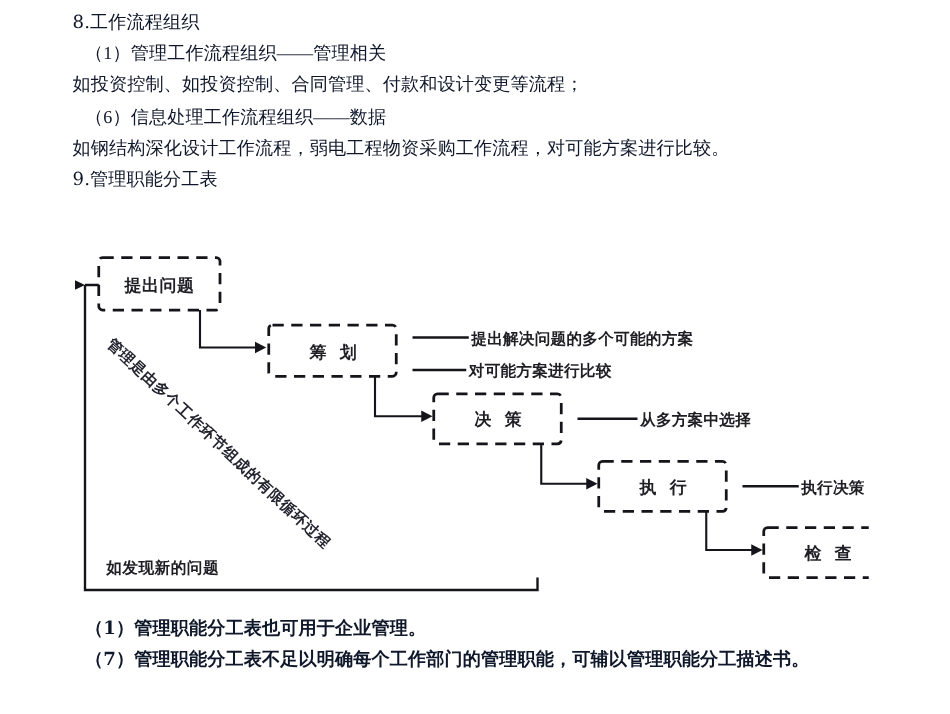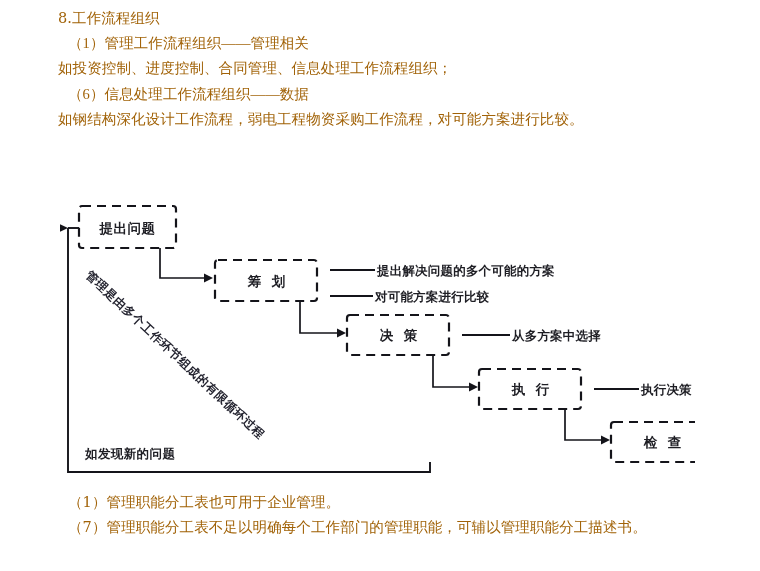--- a/index.html
+++ b/index.html
@@ -26,37 +26,38 @@
   
   .text-block {
     position: absolute;
     left: 58px;
     top: 6px;
     width: 690px;
   }
   .line {
     font-size: 14.5px;
     line-height: 25.2px;
-    color: #a16207;
+    color: #0f172a;
     white-space: nowrap;
     letter-spacing: 0.1px;
   }
   .line.indent {
     padding-left: 10px;
     font-family: Liberation Serif, serif;
   }
 
   .text-block-bottom {
     position: absolute;
     left: 58px;
     top: 490px;
     width: 690px;
   }
   .text-block-bottom .line {
     padding-left: 10px;
+    font-weight: bold;
   }
 
   
   .diagram {
     position: absolute;
     left: 55px;
     top: 190px;
     width: 640px;
     height: 300px;
   }
@@ -122,23 +123,24 @@
   }
 </style>
 </head>
 <body>
 
 <div class="page">
 
   <div class="text-block">
     <div class="line">8.工作流程组织</div>
     <div class="line indent">（1）管理工作流程组织——管理相关</div>
-    <div class="line">如投资控制、进度控制、合同管理、信息处理工作流程组织；</div>
+    <div class="line">如投资控制、如投资控制、合同管理、付款和设计变更等流程；</div>
     <div class="line indent">（6）信息处理工作流程组织——数据</div>
     <div class="line">如钢结构深化设计工作流程，弱电工程物资采购工作流程，对可能方案进行比较。</div>
+    <div class="line">9.管理职能分工表</div>
   </div>
 
   <div class="diagram">
     <svg width="640" height="300" viewBox="0 0 640 300" xmlns="http://www.w3.org/2000/svg">
 
       <g>
         <path class="loop-line" d="M 375 272 L 375 282 L 13 282 L 13 38"></path>
         <path class="arrow-head" d="M 13 38 L 9.2 46 L 16.8 46 Z" transform="rotate(90 13 38)"></path>
         <path class="loop-line" d="M 13 38 L 24 38"></path>
       </g>

